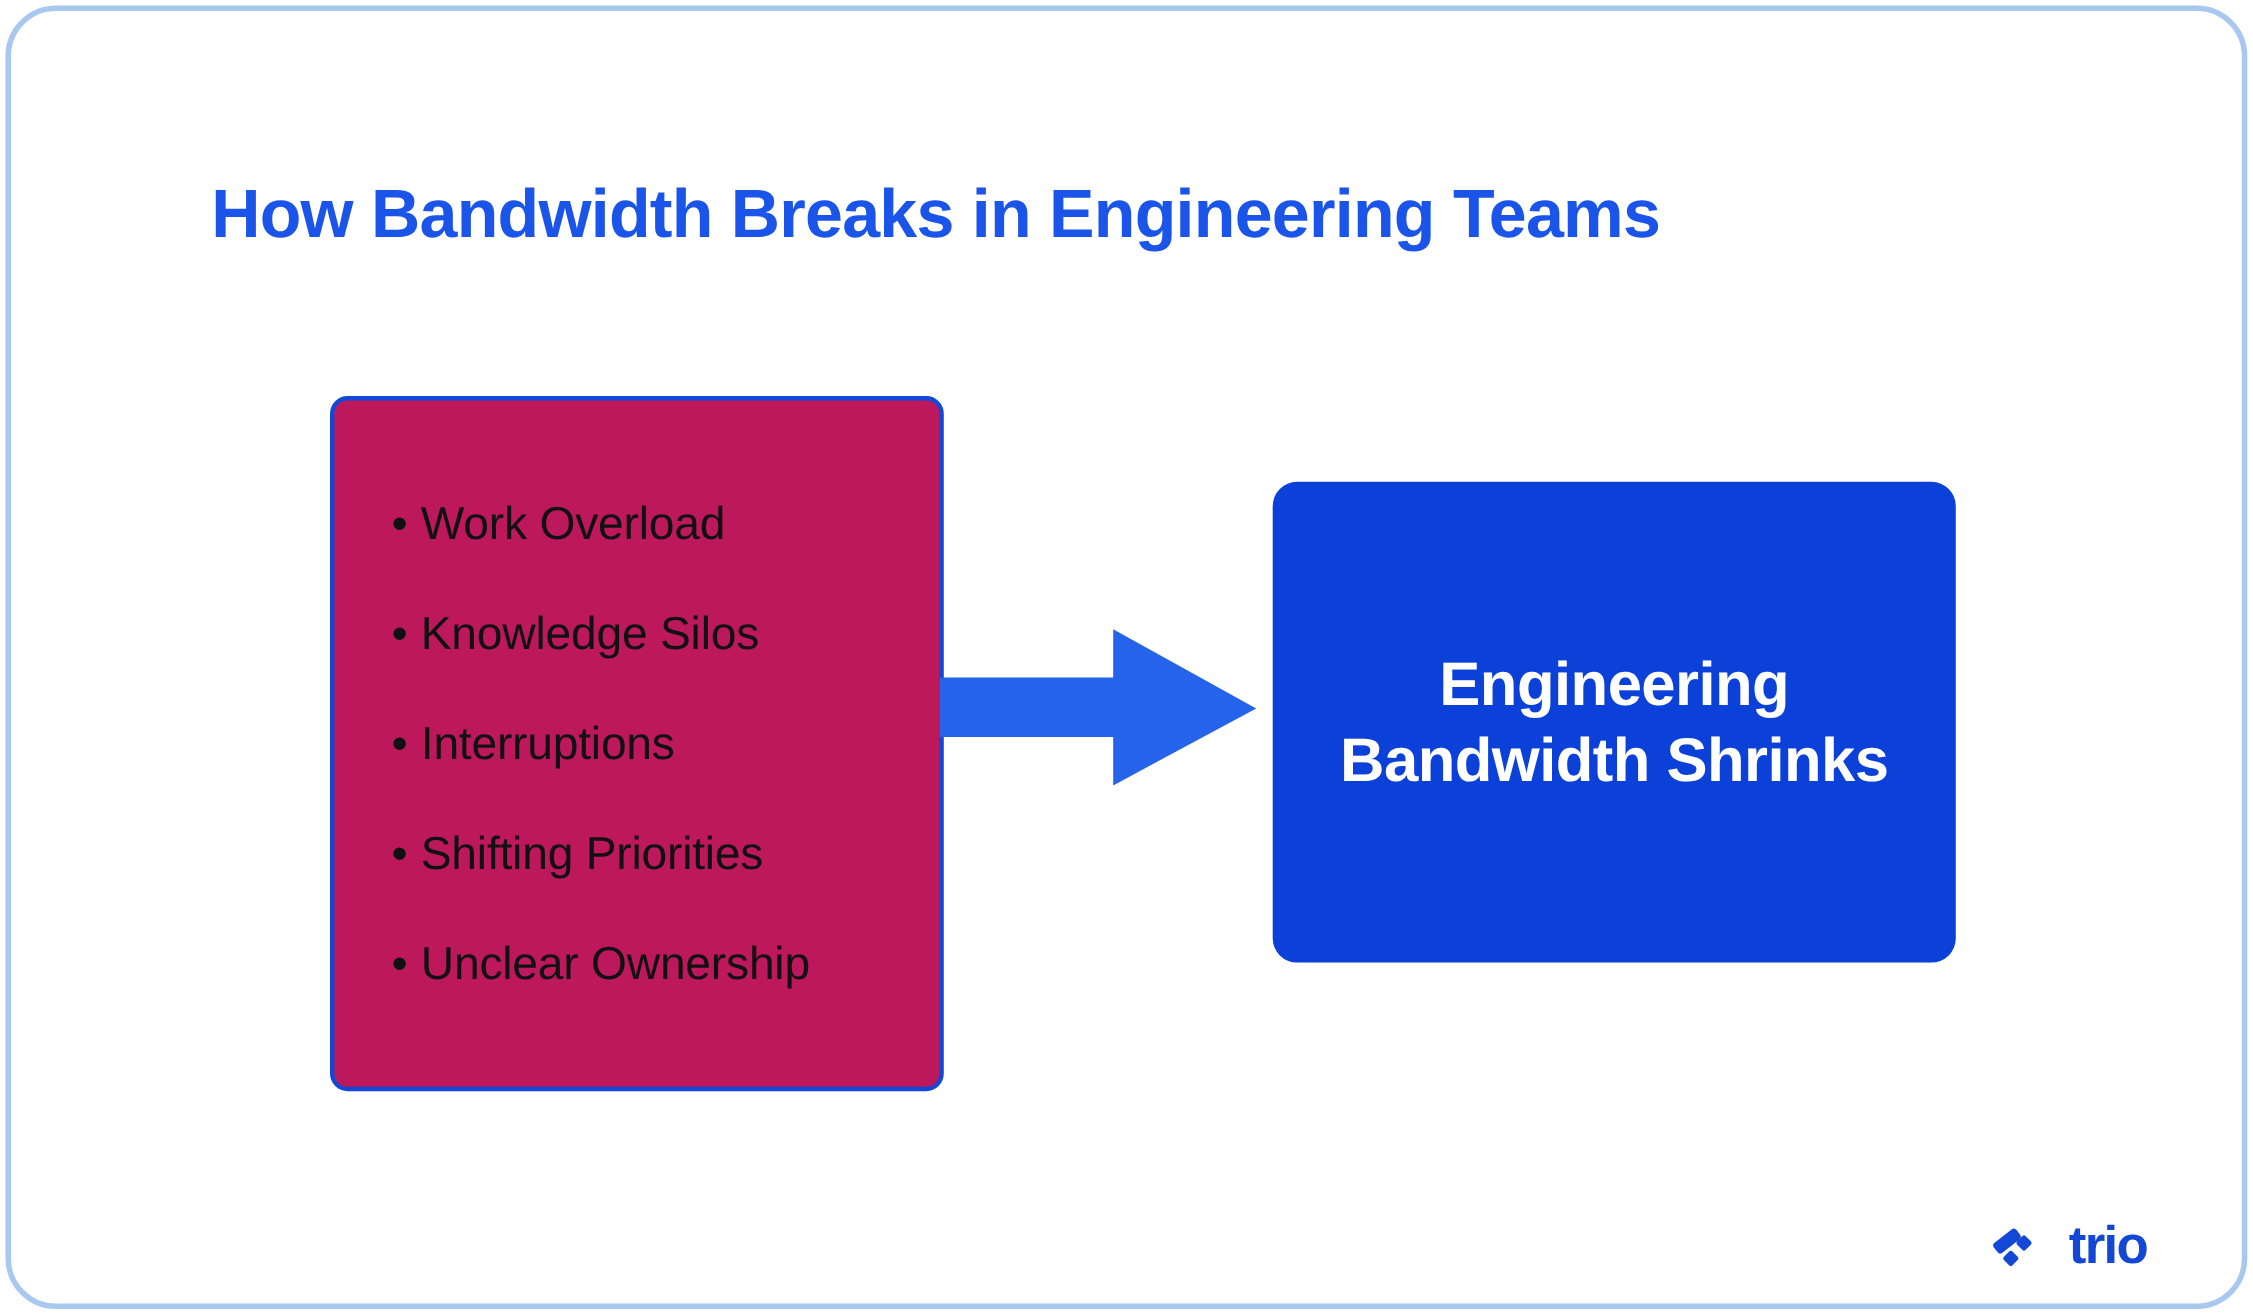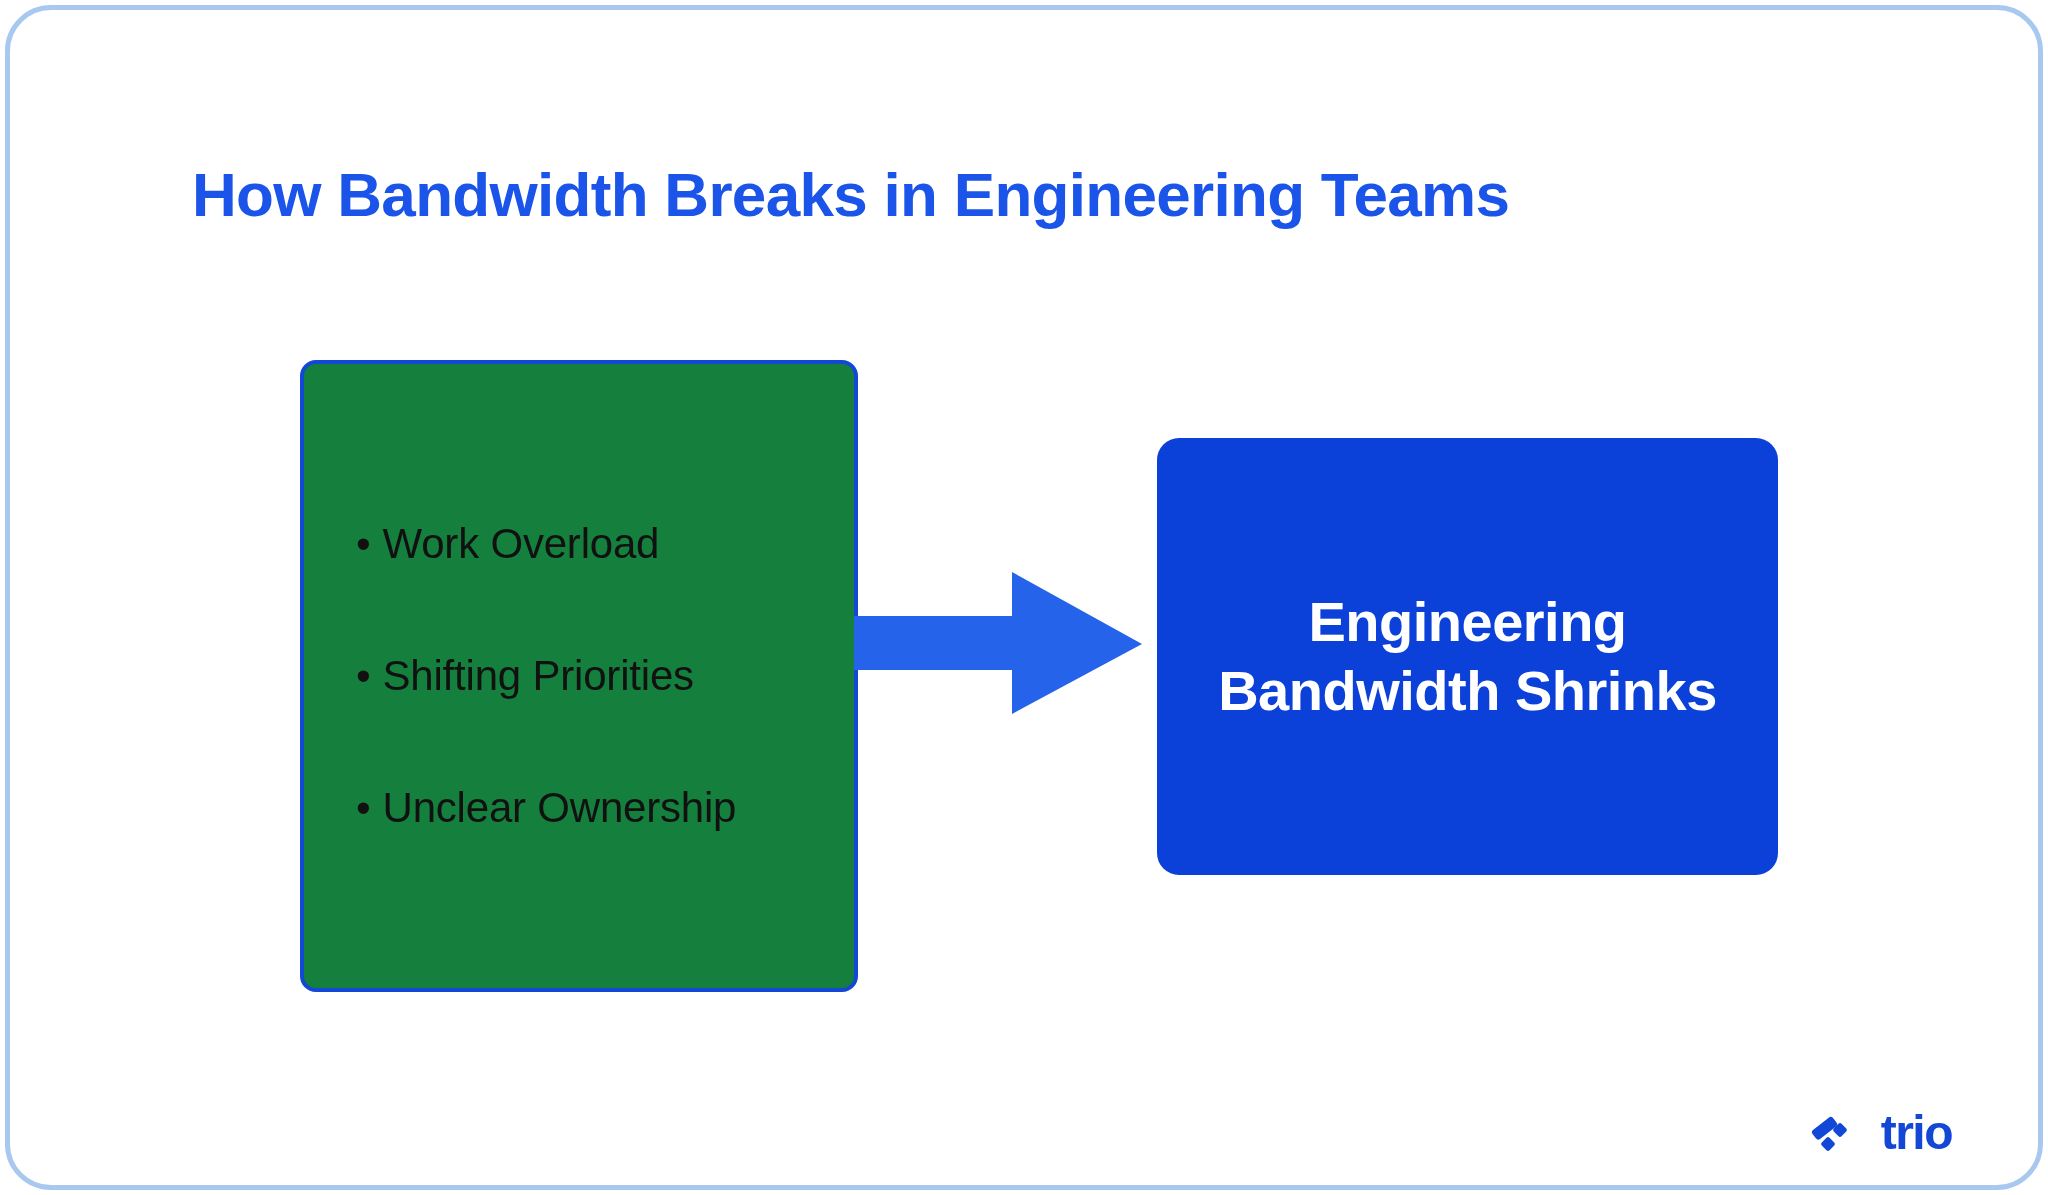--- a/index.html
+++ b/index.html
@@ -48,28 +48,27 @@
   }
 
   
   .factors-card {
     position: absolute;
     left: 300px;
     top: 360px;
     width: 558px;
     height: 632px;
     box-sizing: border-box;
-    background: #15803d;
+    background: #be185d;
     border: 4px solid #1347d6;
     border-radius: 16px;
     display: flex;
     flex-direction: column;
     justify-content: center;
     padding: 0 0 0 52px;
-    gap: 32px;
   }
   .factor-item {
     font-size: 42px;
     line-height: 1;
     color: #111111;
     letter-spacing: -0.2px;
     padding: 29px 0;
     white-space: nowrap;
   }
   .factor-bullet {
@@ -139,20 +138,26 @@
 
   <div class="page-frame"></div>
 
   <h1 class="page-title">How Bandwidth Breaks in Engineering Teams</h1>
 
   <div class="factors-card">
     <div class="factor-item">
       <span class="factor-bullet">•</span><span>Work Overload</span>
     </div>
     <div class="factor-item">
+      <span class="factor-bullet">•</span><span>Knowledge Silos</span>
+    </div>
+    <div class="factor-item">
+      <span class="factor-bullet">•</span><span>Interruptions</span>
+    </div>
+    <div class="factor-item">
       <span class="factor-bullet">•</span><span>Shifting Priorities</span>
     </div>
     <div class="factor-item">
       <span class="factor-bullet">•</span><span>Unclear Ownership</span>
     </div>
   </div>
 
   <div class="flow-arrow">
     <svg viewBox="0 0 288 146" xmlns="http://www.w3.org/2000/svg" aria-hidden="true">
       <polygon points="0,46 158,46 158,2 288,74 158,144 158,100 0,100" fill="#2563eb"></polygon>

